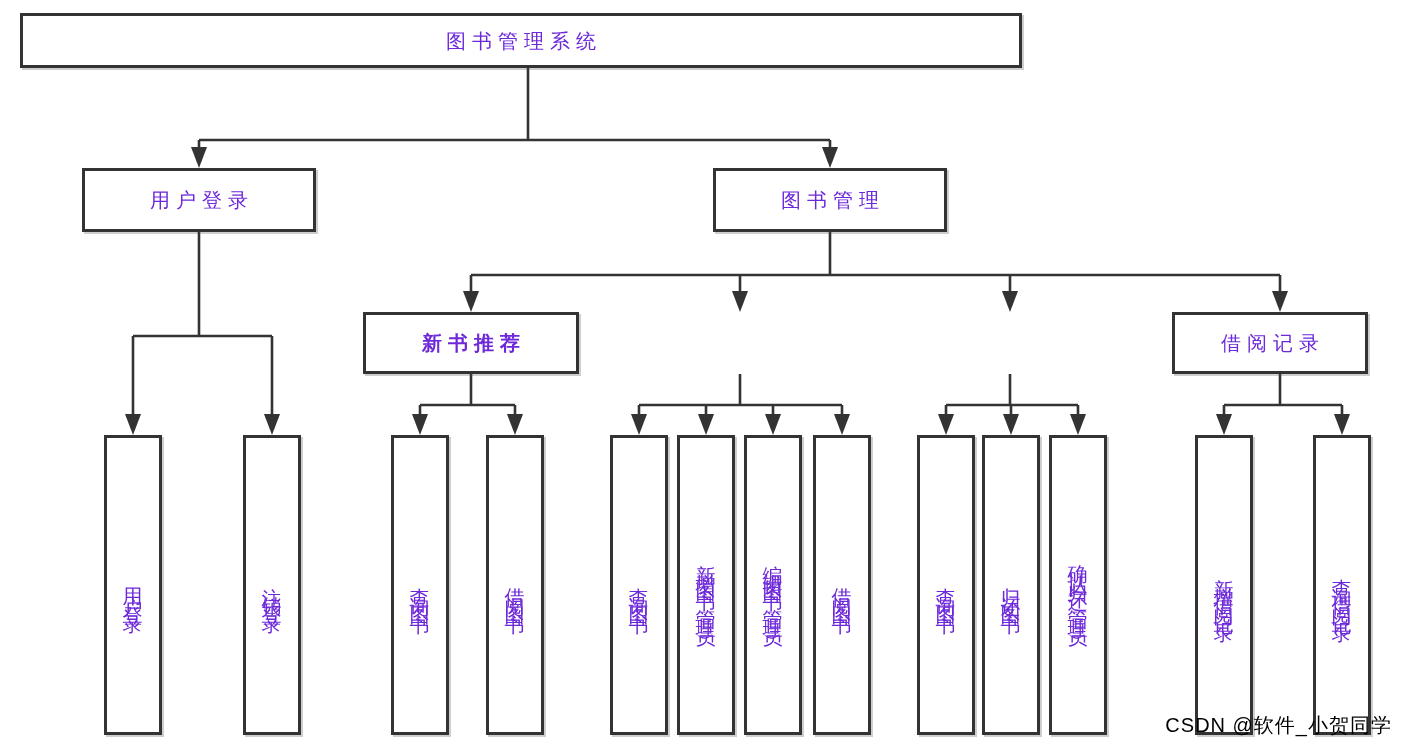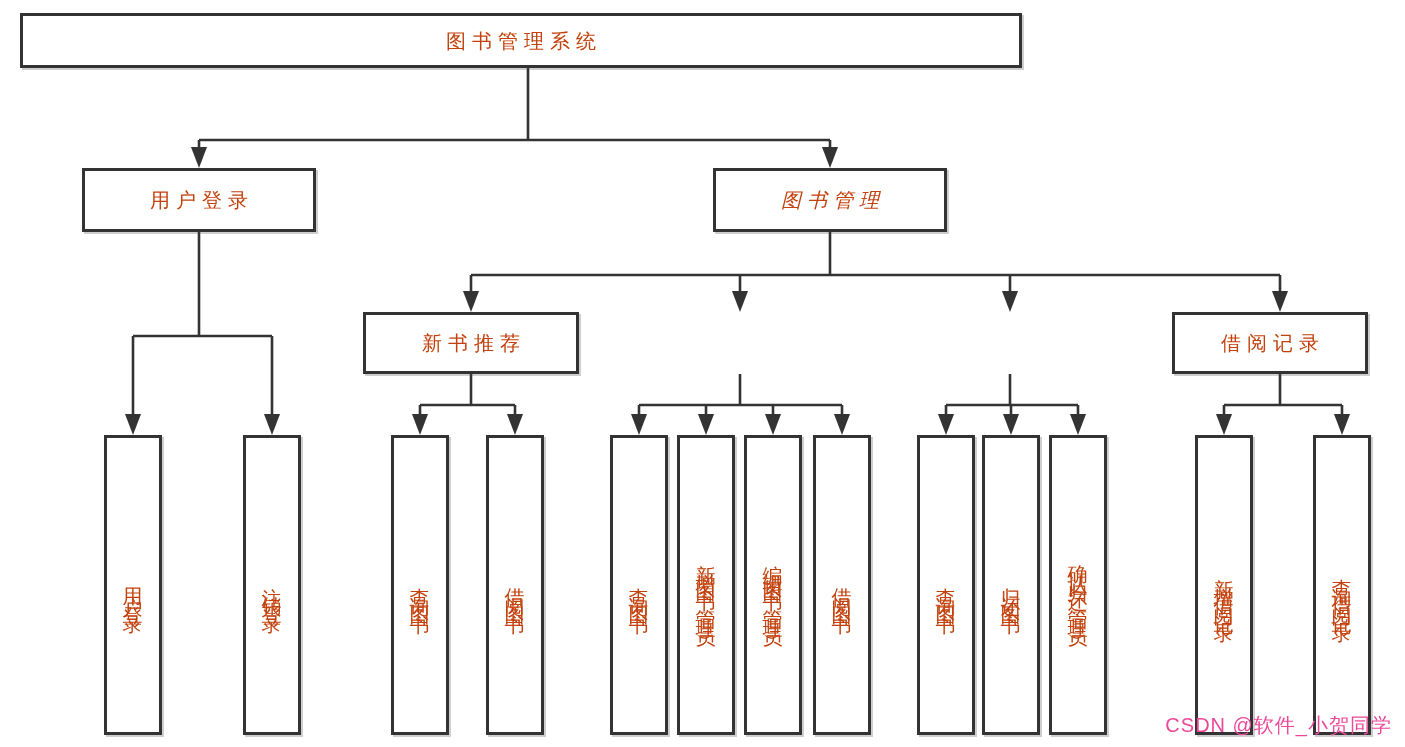--- a/index.html
+++ b/index.html
@@ -23,21 +23,21 @@
     z-index: 1;
   }
   .box {
     position: absolute;
     box-sizing: border-box;
     border: 3px solid #333333;
     background: #ffffff;
     display: flex;
     align-items: center;
     justify-content: center;
-    color: #c2410c;
+    color: #6d28d9;
     z-index: 2;
     box-shadow: 2px 2px 0 rgba(80, 80, 80, 0.28);
   }
   .hbox span {
     font-size: 20px;
     letter-spacing: 6px;
     margin-right: -6px;
     white-space: nowrap;
     line-height: 1.2;
   }
@@ -48,21 +48,21 @@
     letter-spacing: 9px;
     margin-bottom: -9px;
     line-height: 1;
     white-space: nowrap;
   }
   .watermark {
     position: absolute;
     right: 13px;
     bottom: 8px;
     font-size: 20px;
-    color: #ec4899;
+    color: #000000;
     letter-spacing: 1px;
     z-index: 5;
     white-space: nowrap;
   }
 </style>
 </head>
 <body>
 
 <div class="canvas">
 
@@ -99,25 +99,25 @@
     </g>
   </svg>
 
   <div class="box hbox" style="left:20px; top:13px; width:1002px; height:55px;">
     <span>图书管理系统</span>
   </div>
 
   <div class="box hbox" style="left:82px; top:168px; width:234px; height:64px;">
     <span>用户登录</span>
   </div>
-  <div class="box hbox" style="left:713px; top:168px; width:234px; height:64px;font-style:italic;">
+  <div class="box hbox" style="left:713px; top:168px; width:234px; height:64px;">
     <span>图书管理</span>
   </div>
 
-  <div class="box hbox" style="left:363px; top:312px; width:216px; height:62px;">
+  <div class="box hbox" style="left:363px; top:312px; width:216px; height:62px;font-weight:bold;">
     <span>新书推荐</span>
   </div>
   <div class="box hbox" style="left:1172px; top:312px; width:196px; height:62px;">
     <span>借阅记录</span>
   </div>
 
   <div class="box vbox" style="left:104px; top:435px; width:58px; height:300px;">
     <span>用户登录</span>
   </div>
   <div class="box vbox" style="left:243px; top:435px; width:58px; height:300px;">

